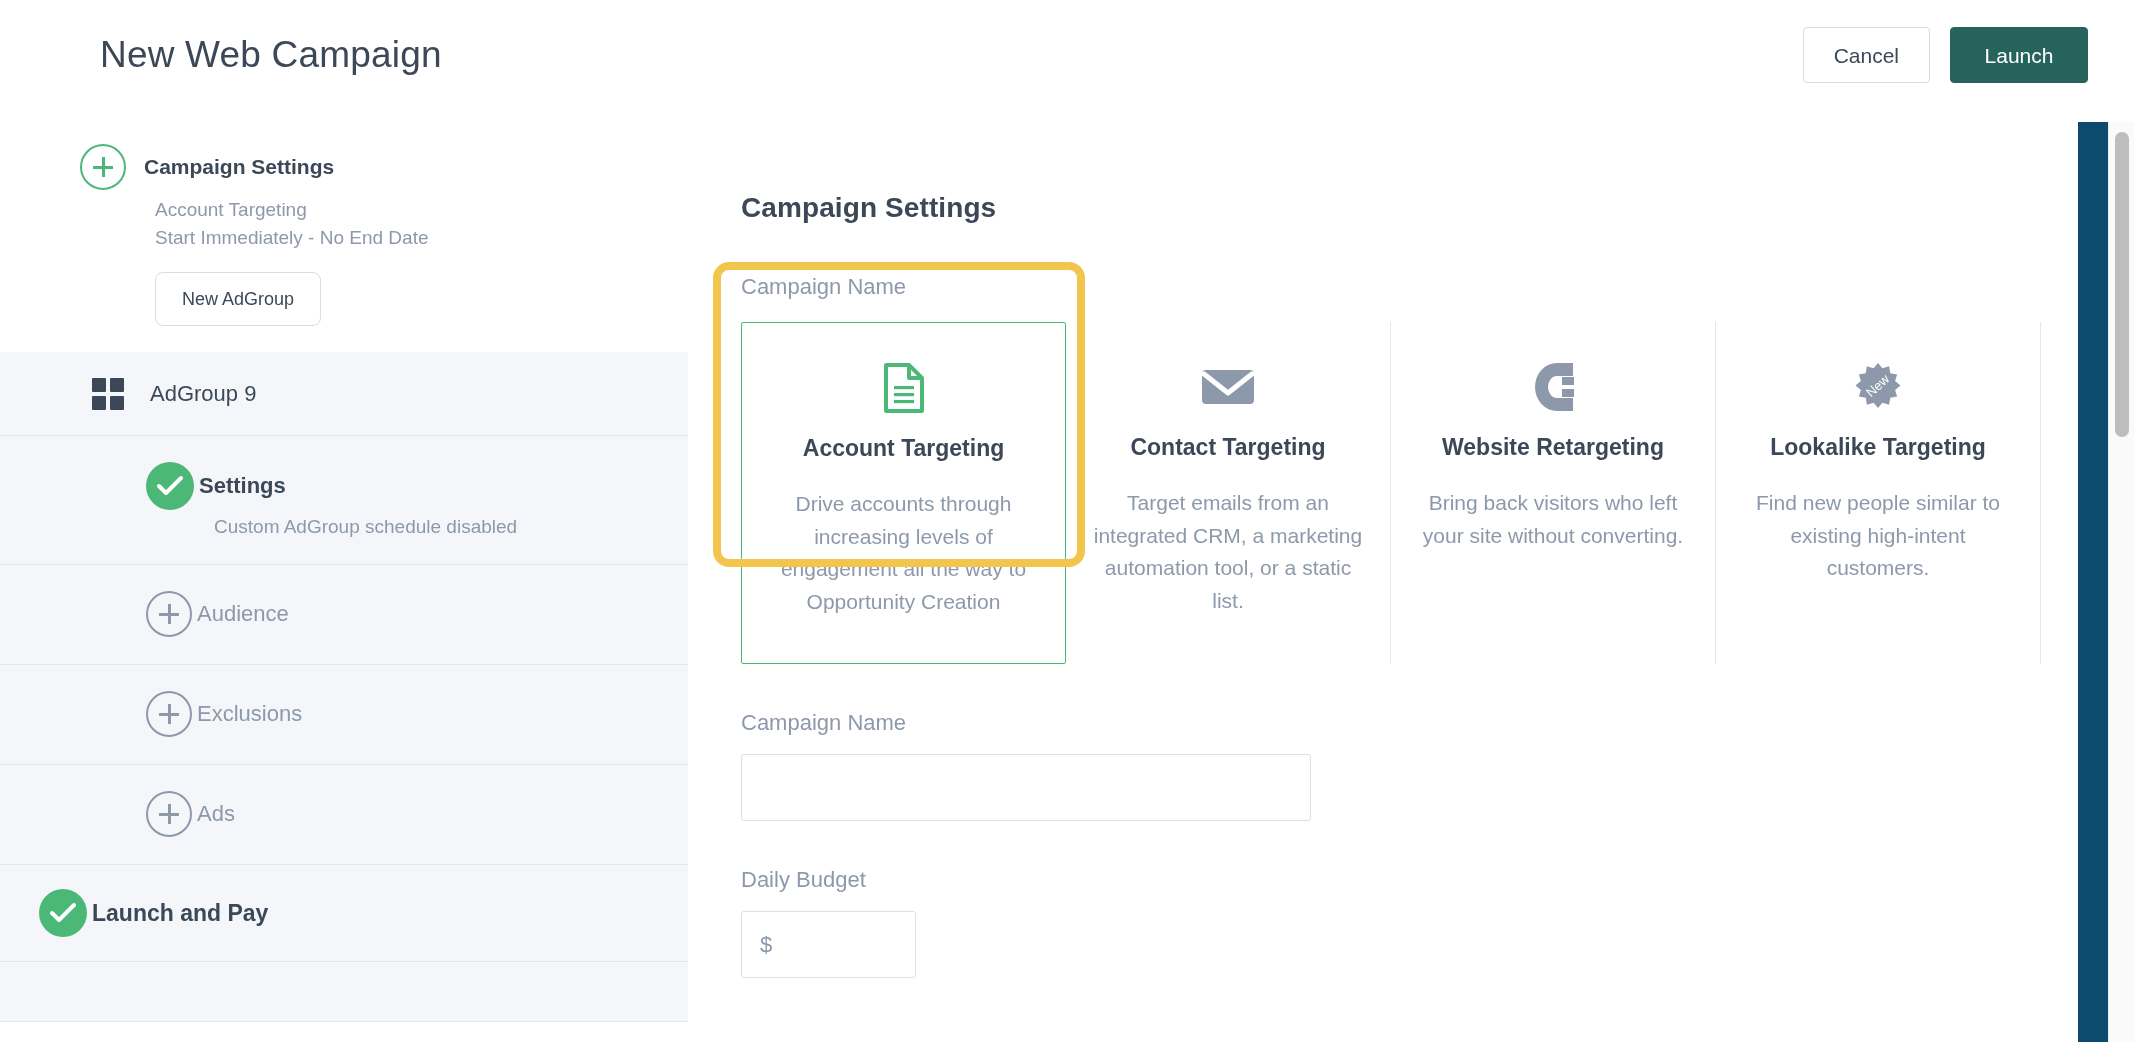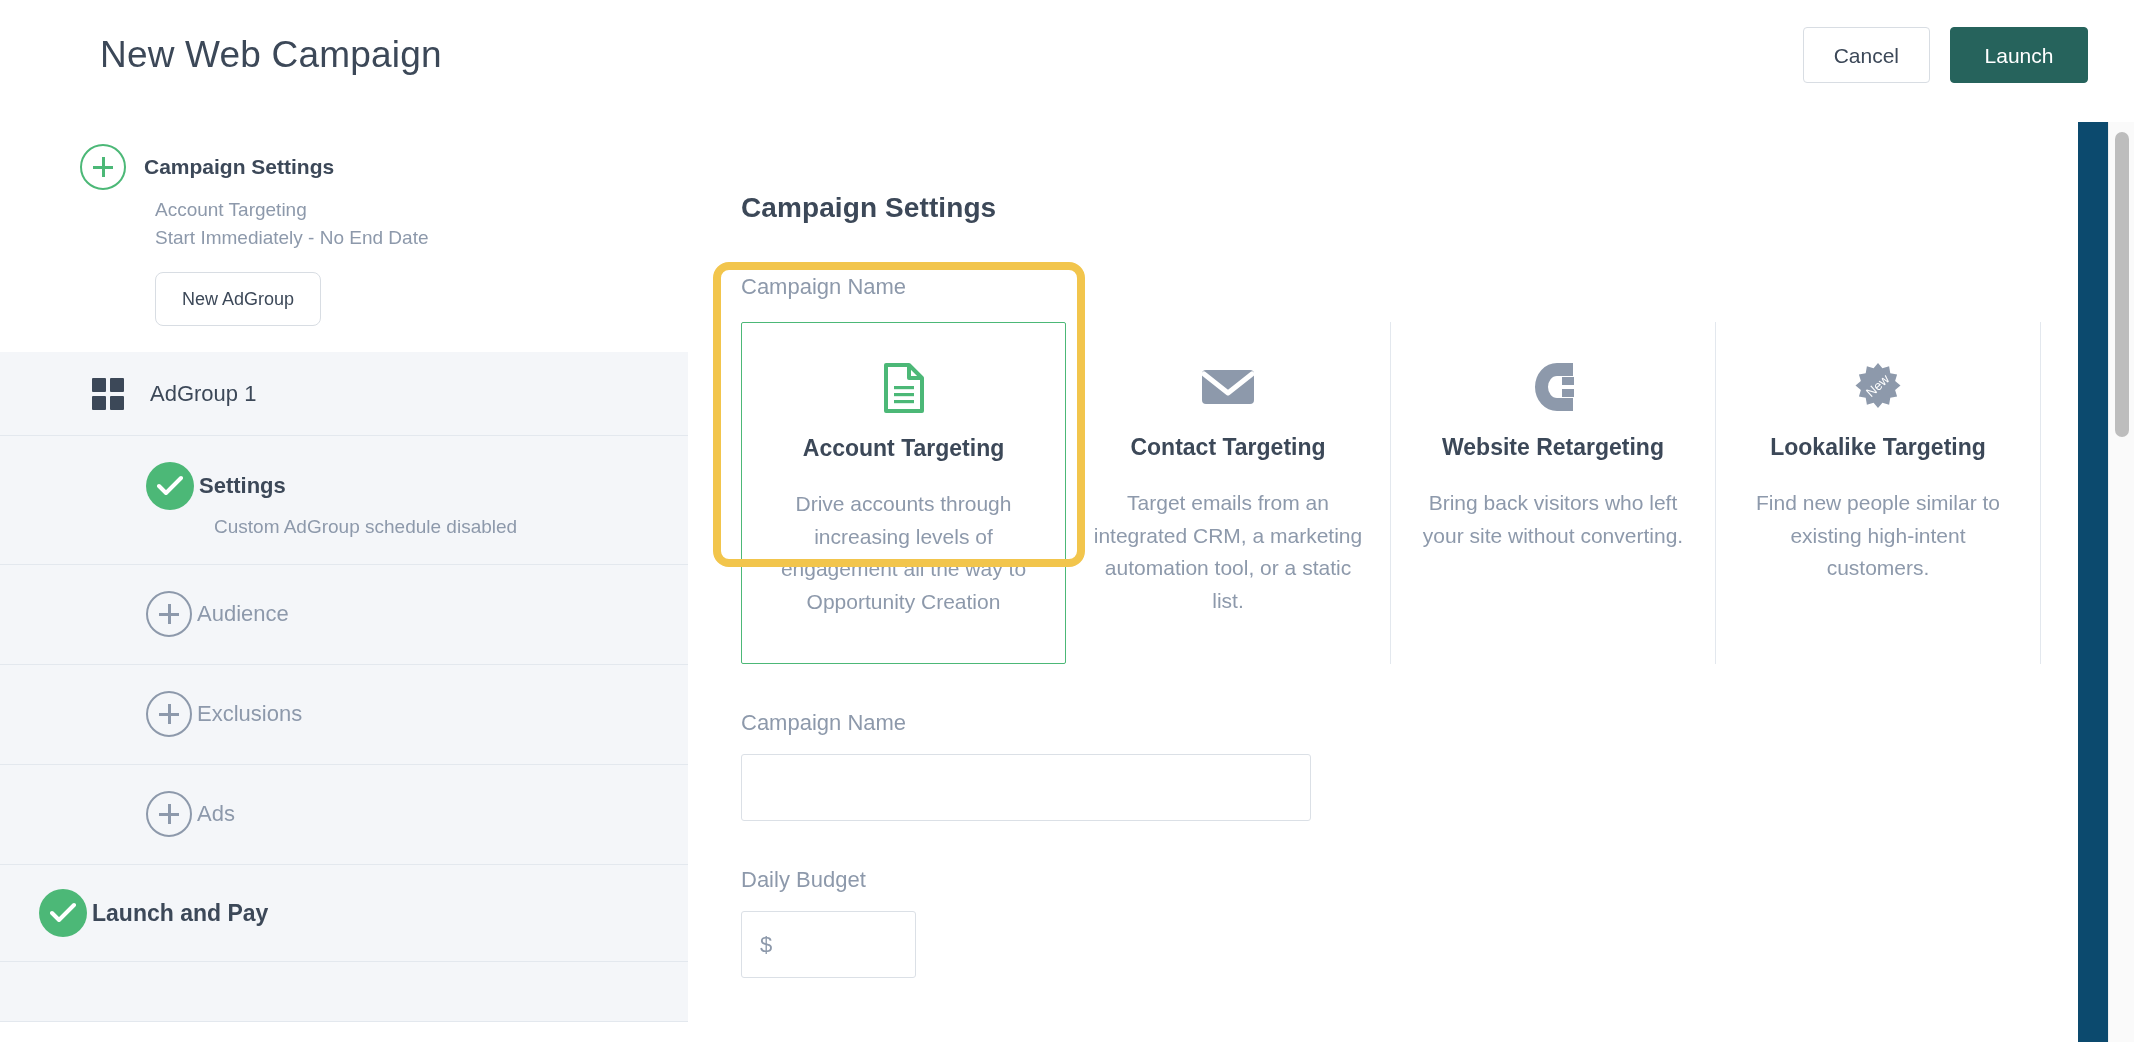--- a/index.html
+++ b/index.html
@@ -377,21 +377,21 @@
 
     <div class="sb-rows">
 
       <div class="sb-row adgroup">
         <span class="grid-icon">
             <i></i>
             <i></i>
             <i></i>
             <i></i>
           </span>
-        <span class="adgroup-label">AdGroup 1</span>
+        <span class="adgroup-label">AdGroup 9</span>
       </div>
 
       <div class="sb-item">
         <div class="sb-item-head">
           <span class="circle-check">
             <svg width="26" height="22" viewBox="0 0 26 22" xmlns="http://www.w3.org/2000/svg">
               <polyline points="2,11 9,18 24,3" fill="none" stroke="#ffffff" stroke-width="4" stroke-linecap="round" stroke-linejoin="round"></polyline>
             </svg>
           </span>
           <span class="sb-item-label">Settings</span>

